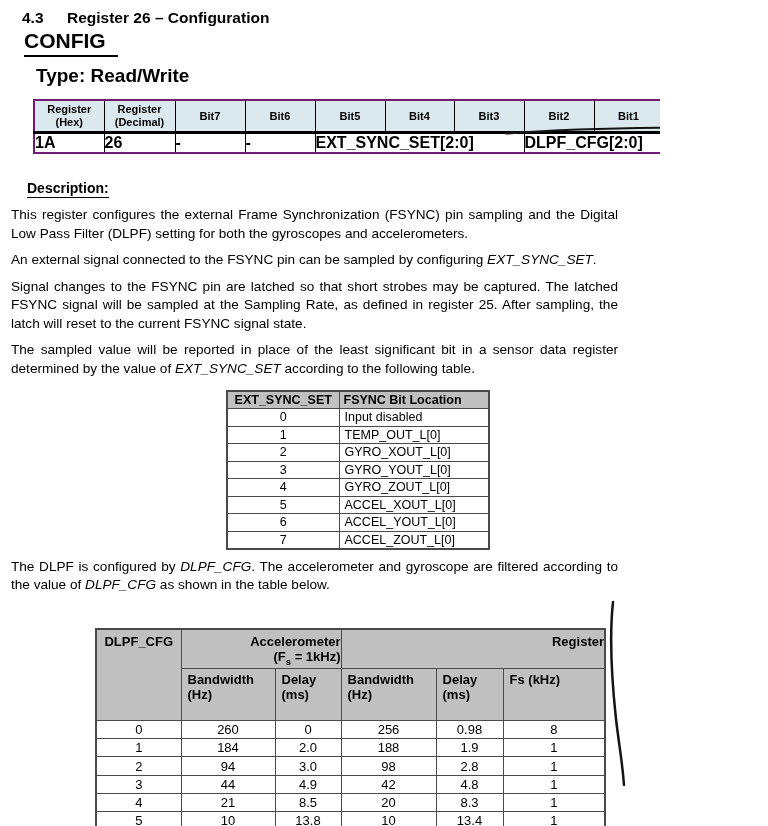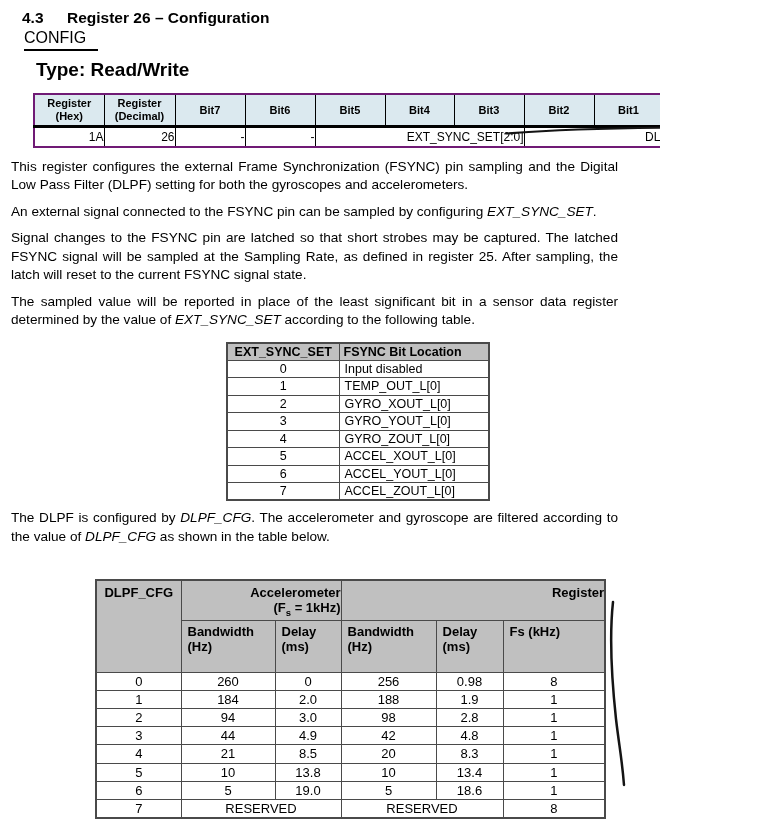--- a/index.html
+++ b/index.html
@@ -8,29 +8,29 @@
     font-family: "Liberation Sans", sans-serif;
     color: #000;
     -webkit-font-smoothing: antialiased;
   }
   .page { position: relative; width: 660px; height: 826px; overflow: hidden; background: #fff; }
 
   
   .section-heading { margin: 9px 0 0 22px; font-size: 15.5px; font-weight: 700; }
   .h-num { display: inline-block; width: 45px; }
   .config-line { margin: 2px 0 0 24px; }
-  .config-name { display: inline-block; font-size: 16px; font-weight: 400; border-bottom: 2.5px solid #000; padding: 0 12px 2px 0; }
+  .config-name { display: inline-block; font-size: 21px; font-weight: 700; border-bottom: 2.5px solid #000; padding: 0 12px 2px 0; }
   .access-type { margin: 8px 0 0 36px; font-size: 19px; font-weight: 700; }
 
   
   .reg-table { table-layout: fixed; border-collapse: collapse; width: 698px; margin: 12px 0 8px 33px; border: 2px solid #701a75; }
   .reg-table th, .reg-table td { border: 1px solid #000; }
   .reg-table thead tr { border-bottom: 3px solid #000; }
   .reg-table th { background: #dbe9ef; font-size: 11px; line-height: 13px; font-weight: 700; padding: 2px 1px; height: 31px; text-align: center; }
-  .reg-table td { font-size: 12px; text-align: right; height: 20px; padding: 0; }
+  .reg-table td { font-size: 16px; text-align: left; height: 20px; padding: 0; font-weight: bold; }
 
   
   .desc-heading { margin: 26px 0 0 27px; font-size: 14px; font-weight: 700; }
   .desc-heading span { border-bottom: 1.5px solid #000; padding-bottom: 1px; }
   .para { margin: 8px 42px 0 11px; font-size: 13.6px; line-height: 18.5px; text-align: justify; }
   .para.first { margin-top: 10px; }
   .para em { font-style: italic; }
 
   
   .ext-table { border-collapse: collapse; table-layout: fixed; width: 262px; margin: 12px 0 0 226px; border: 2px solid #4a4a4a; }
@@ -108,20 +108,23 @@
         <td colspan="3">DLPF_CFG[2:0]</td>
       </tr>
     </tbody>
   </table>
 
   <svg class="pen-underline" width="204" height="14" viewBox="0 0 204 14">
     <path d="M3 10.5 C 55 6.5, 130 4.5, 197 4.6" stroke="#141414" stroke-width="2.1" fill="none" stroke-linecap="round"></path>
     <path d="M160 4.2 L200 4.9 L162 6.4 Z" fill="#141414"></path>
   </svg>
 
+  <div class="desc-heading">
+    <span>Description:</span>
+  </div>
 
   <p class="para first">This register configures the external Frame Synchronization (FSYNC) pin sampling and the Digital Low Pass Filter (DLPF) setting for both the gyroscopes and accelerometers.</p>
 
   <p class="para"><span>An external signal connected to the FSYNC pin can be sampled by configuring </span><em>EXT_SYNC_SET</em><span>.</span></p>
 
   <p class="para">Signal changes to the FSYNC pin are latched so that short strobes may be captured. The latched FSYNC signal will be sampled at the Sampling Rate, as defined in register 25. After sampling, the latch will reset to the current FSYNC signal state.</p>
 
   <p class="para"><span>The sampled value will be reported in place of the least significant bit in a sensor data register determined by the value of </span><em>EXT_SYNC_SET</em><span> according to the following table.</span></p>
 
   <table class="ext-table">

